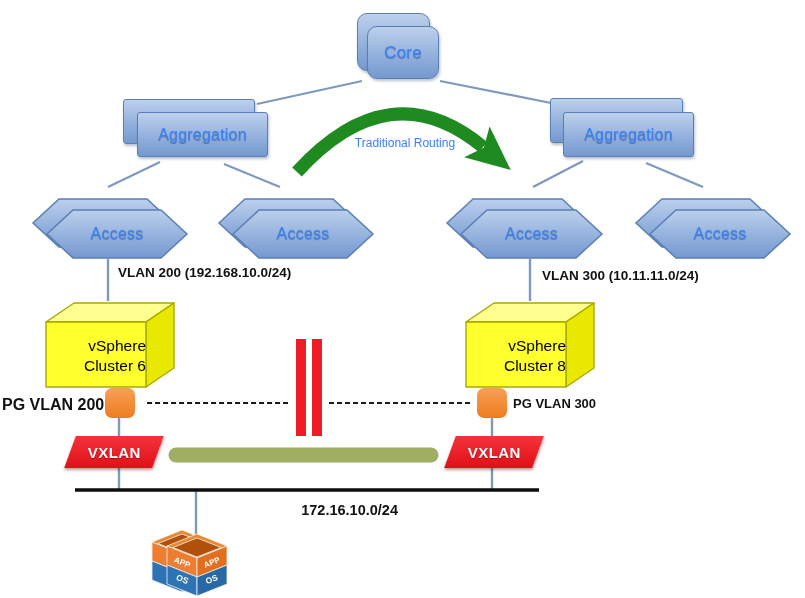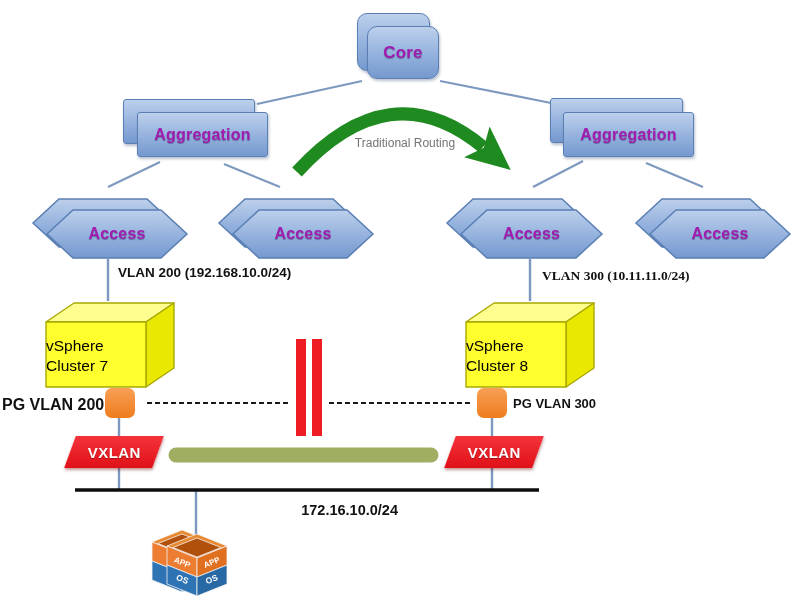--- a/index.html
+++ b/index.html
@@ -13,40 +13,40 @@
     position:absolute;
     background:linear-gradient(180deg,#bdd0ec 0%,#93b1dd 55%,#7598ce 100%);
     border:1.5px solid #5a7fb4;
     box-shadow:1px 2px 3px rgba(80,100,130,.4);
     box-sizing:border-box;
   }
   .r10{border-radius:10px;}
   .r3{border-radius:3px;}
   .nodelabel{
     position:absolute;display:flex;align-items:center;justify-content:center;
-    color:#a21caf;font-weight:bold;text-shadow:0 1px 1px rgba(50,70,110,.55);
+    color:#3b82f6;font-weight:normal;text-shadow:0 1px 1px rgba(50,70,110,.55);
     letter-spacing:.2px;
   }
   .blacklabel{position:absolute;color:#111111;font-weight:bold;white-space:nowrap;}
   .clustertext{
-    position:absolute;display:flex;flex-direction:column;align-items:flex-start;justify-content:center;
+    position:absolute;display:flex;flex-direction:column;align-items:flex-end;justify-content:center;
     color:#000;font-size:15.5px;line-height:1.32;text-align:center;
   }
   .vxlan{
     position:absolute;width:88px;height:32px;background:linear-gradient(180deg,#f5333b,#e01018);
     transform:skewX(-20deg);box-shadow:1px 2px 3px rgba(120,20,20,.45);
     display:flex;align-items:center;justify-content:center;
   }
   .vxlan span{
     transform:skewX(20deg);color:#fff;font-weight:bold;font-size:15px;letter-spacing:.4px;
     text-shadow:0 1px 1px rgba(100,0,0,.5);
   }
   .routing{
     position:absolute;left:327px;top:136px;width:156px;height:17px;text-align:center;
-    color:#737373;font-size:12px;font-weight:normal;
+    color:#3b82f6;font-size:12px;font-weight:normal;
   }
 </style>
 </head>
 <body>
 
 <div id="canvas">
 
   <svg id="shapes" viewBox="0 0 805 598">
     <defs>
       <linearGradient id="blueG" x1="0" y1="0" x2="0" y2="1">
@@ -162,25 +162,25 @@
   <div class="nodelabel" style="left:563px;top:112px;width:131px;height:45px;font-size:16px;">Aggregation</div>
 
   <div class="nodelabel" style="left:47px;top:210px;width:140px;height:48px;font-size:16px;">Access</div>
   <div class="nodelabel" style="left:233px;top:210px;width:140px;height:48px;font-size:16px;">Access</div>
   <div class="nodelabel" style="left:461px;top:210px;width:141px;height:48px;font-size:16px;">Access</div>
   <div class="nodelabel" style="left:650px;top:210px;width:140px;height:48px;font-size:16px;">Access</div>
 
   <div class="routing">Traditional Routing</div>
 
   <div class="blacklabel" style="left:118px;top:265px;font-size:13.5px;">VLAN 200 (192.168.10.0/24)</div>
-  <div class="blacklabel" style="left:542px;top:268px;font-size:13.5px;font-family:Liberation Serif, serif;">VLAN 300 (10.11.11.0/24)</div>
+  <div class="blacklabel" style="left:542px;top:268px;font-size:13.5px;">VLAN 300 (10.11.11.0/24)</div>
 
   <div class="clustertext" style="left:46px;top:331px;width:100px;height:50px;">
     <span>vSphere</span>
-    <span>Cluster 7</span>
+    <span>Cluster 6</span>
   </div>
   <div class="clustertext" style="left:466px;top:331px;width:100px;height:50px;">
     <span>vSphere</span>
     <span>Cluster 8</span>
   </div>
 
   <div class="blacklabel" style="left:2px;top:396px;width:95px;text-align:right;font-size:16px;">PG VLAN 200</div>
   <div class="blacklabel" style="left:513px;top:396px;font-size:13px;">PG VLAN 300</div>
 
   <div class="vxlan" style="left:70px;top:436px;">

